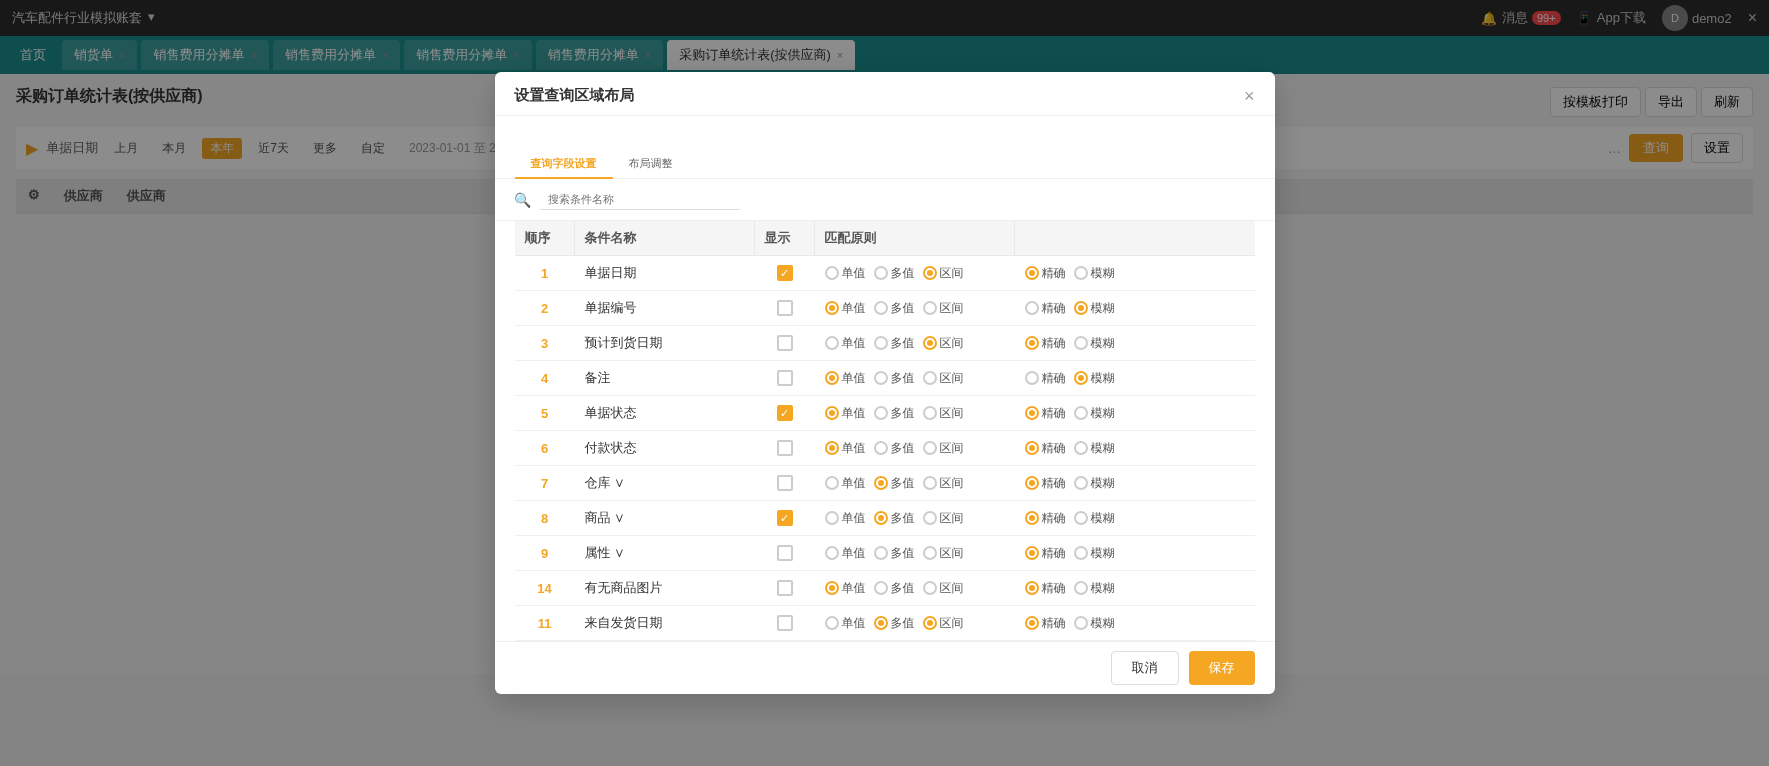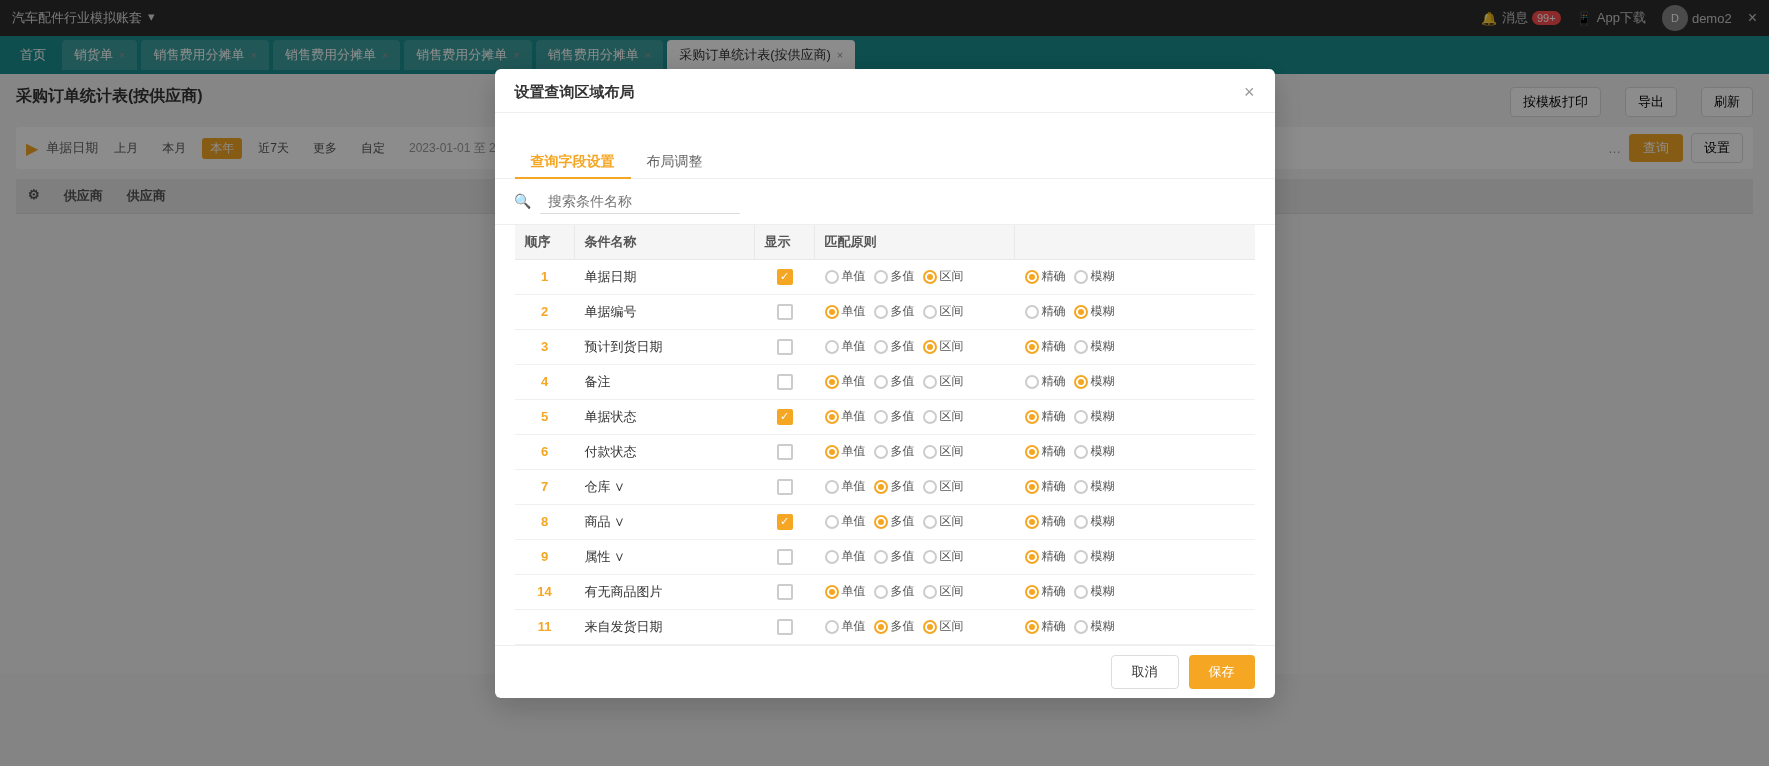--- a/index.html
+++ b/index.html
@@ -117,41 +117,41 @@
     
     .dialog-tabs {
       display: flex;
       padding: 10px 20px 0;
       border-bottom: 1px solid #eee;
       gap: 0;
     }
     .dialog-tab {
       padding: 6px 16px;
       cursor: pointer;
-      font-size: 14px;
+      font-size: 11px;
       color: #666;
       border-bottom: 2px solid transparent;
       margin-bottom: -1px;
       margin-top: 24px;
     }
     .dialog-tab.active { color: #f5a623; border-bottom: 2px solid #f5a623; font-weight: bold; }
 
     
     .dialog-search {
       padding: 10px 20px;
       display: flex;
       align-items: center;
       gap: 8px;
       border-bottom: 1px solid #eee;
     }
     .dialog-search input {
       border: none;
       border-bottom: 1px solid #ddd;
       outline: none;
-      font-size: 14px;
+      font-size: 11px;
       padding: 4px 8px;
       width: 200px;
     }
     .search-icon-wrap { color: #999; font-size: 14px; }
 
     
     .dialog-table {
       flex: 1;
       overflow-y: auto;
       padding: 0 20px;
@@ -246,21 +246,21 @@
       font-size: 13px;
     }
 
     
     .page-header {
       display: flex;
       align-items: center;
       justify-content: space-between;
       margin-bottom: 10px;
     }
-    .page-header-right { display: flex; gap: 24px; }
+    .page-header-right { display: flex; gap: 4px; }
   </style>
 </head>
 <body>
 
 <div class="top-bar">
   <div class="top-bar-left">
     <span>汽车配件行业模拟账套</span>
     <span style="cursor:pointer">▾</span>
   </div>
   <div class="top-bar-right">

